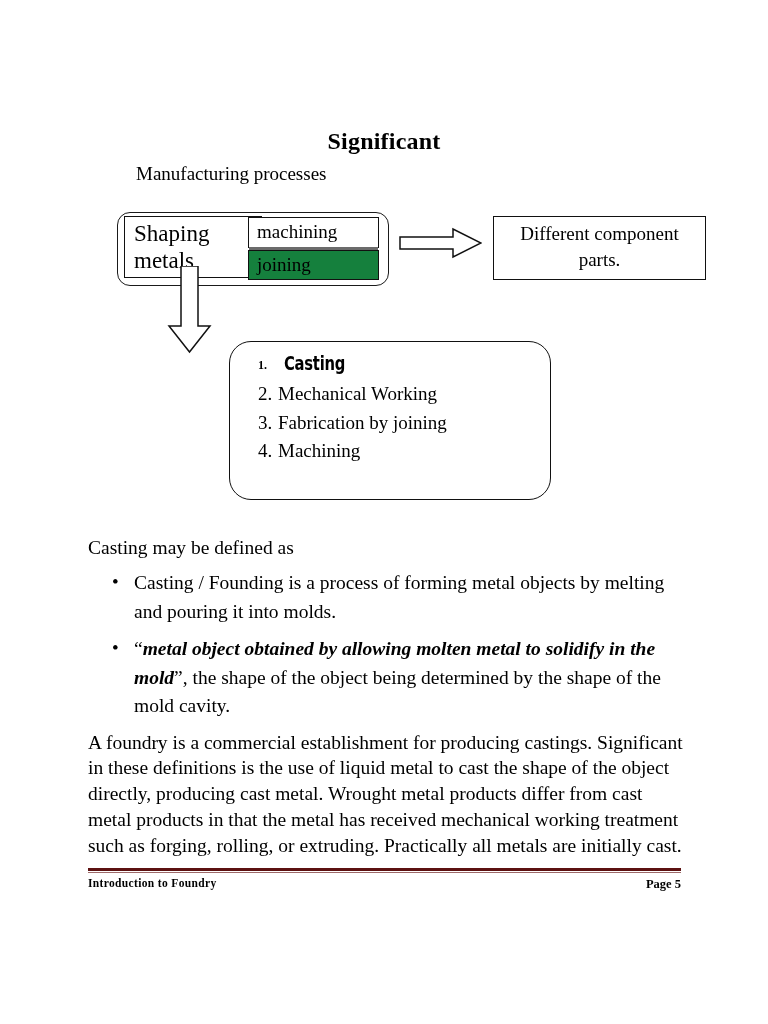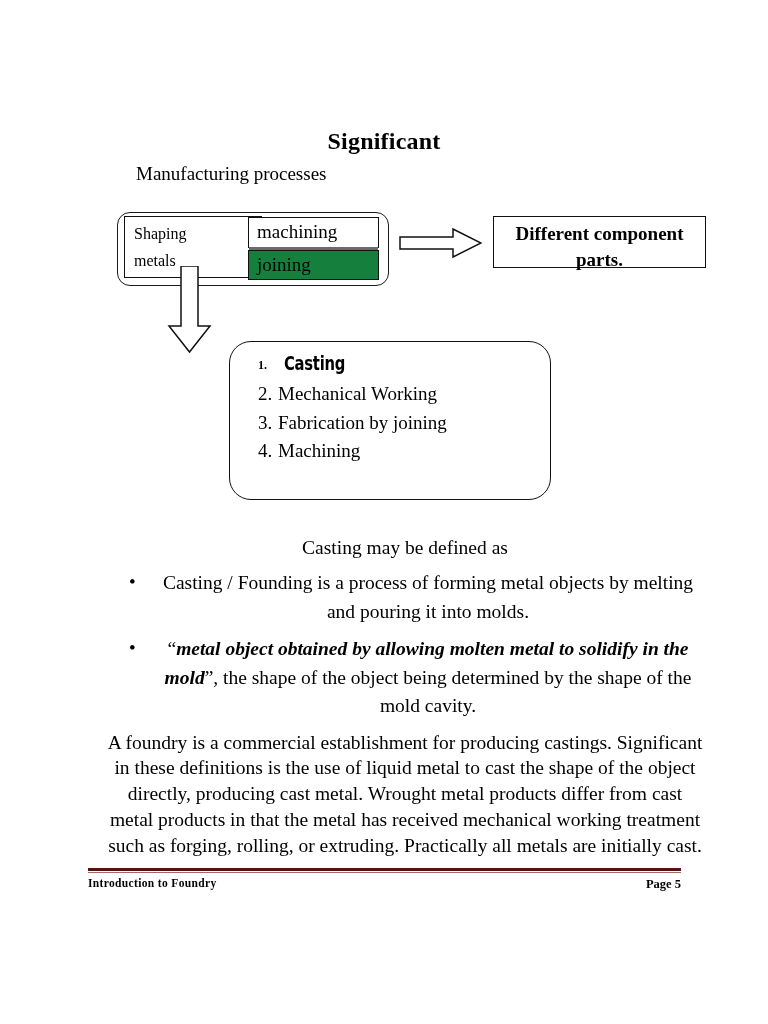--- a/index.html
+++ b/index.html
@@ -60,21 +60,21 @@
   .box-shaping {
     position: absolute;
     left: 124px;
     top: 216px;
     width: 138px;
     height: 62px;
     border: 1.3px solid #111111;
     box-sizing: border-box;
     background: #ffffff;
     padding: 3px 0 0 9px;
-    font-size: 16px;
+    font-size: 23px;
     line-height: 27px;
   }
 
   .box-machining {
     position: absolute;
     left: 248px;
     top: 217px;
     width: 131px;
     height: 31px;
     border: 1.3px solid #111111;
@@ -106,29 +106,28 @@
     width: 129px;
     height: 3px;
     background: #6b6b6b;
   }
 
   .box-output {
     position: absolute;
     left: 493px;
     top: 216px;
     width: 213px;
-    height: 52px;
+    height: 64px;
     border: 1.4px solid #111111;
     box-sizing: border-box;
     background: #ffffff;
     font-size: 19px;
     line-height: 26px;
     text-align: center;
     padding-top: 4px;
-    font-weight: bold;
   }
 
   
   .arrow-right {
     position: absolute;
     left: 399px;
     top: 227px;
     width: 83px;
     height: 32px;
   }
@@ -185,24 +184,23 @@
     font-stretch: condensed;
     transform: scaleX(0.82);
     display: inline-block;
     transform-origin: left center;
     letter-spacing: -0.3px;
   }
 
   
   .body-area {
     position: absolute;
-    left: 105px;
+    left: 88px;
     top: 534px;
     width: 600px;
-    text-align: center;
   }
 
   .lead-line {
     font-size: 19.5px;
     line-height: 28px;
     margin-bottom: 7px;
   }
 
   ul.bullets {
     list-style: none;

